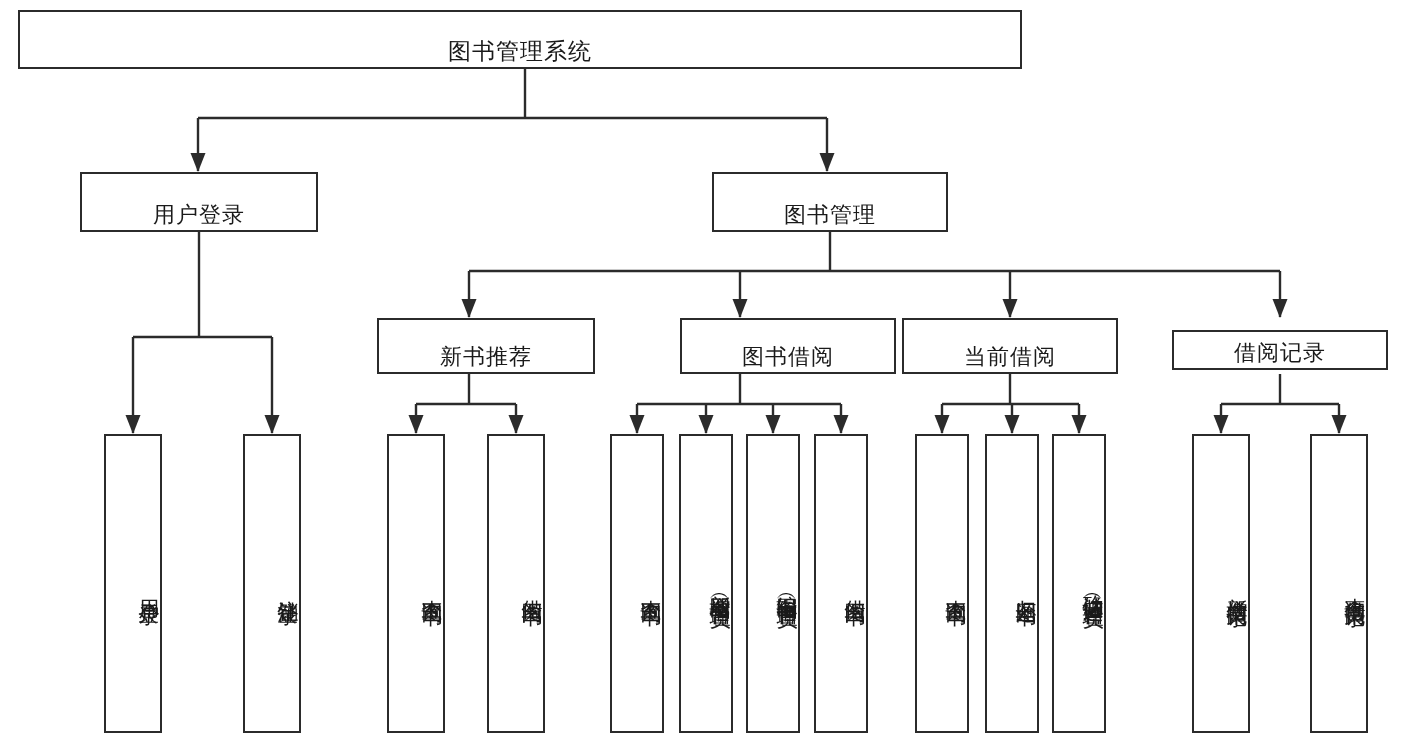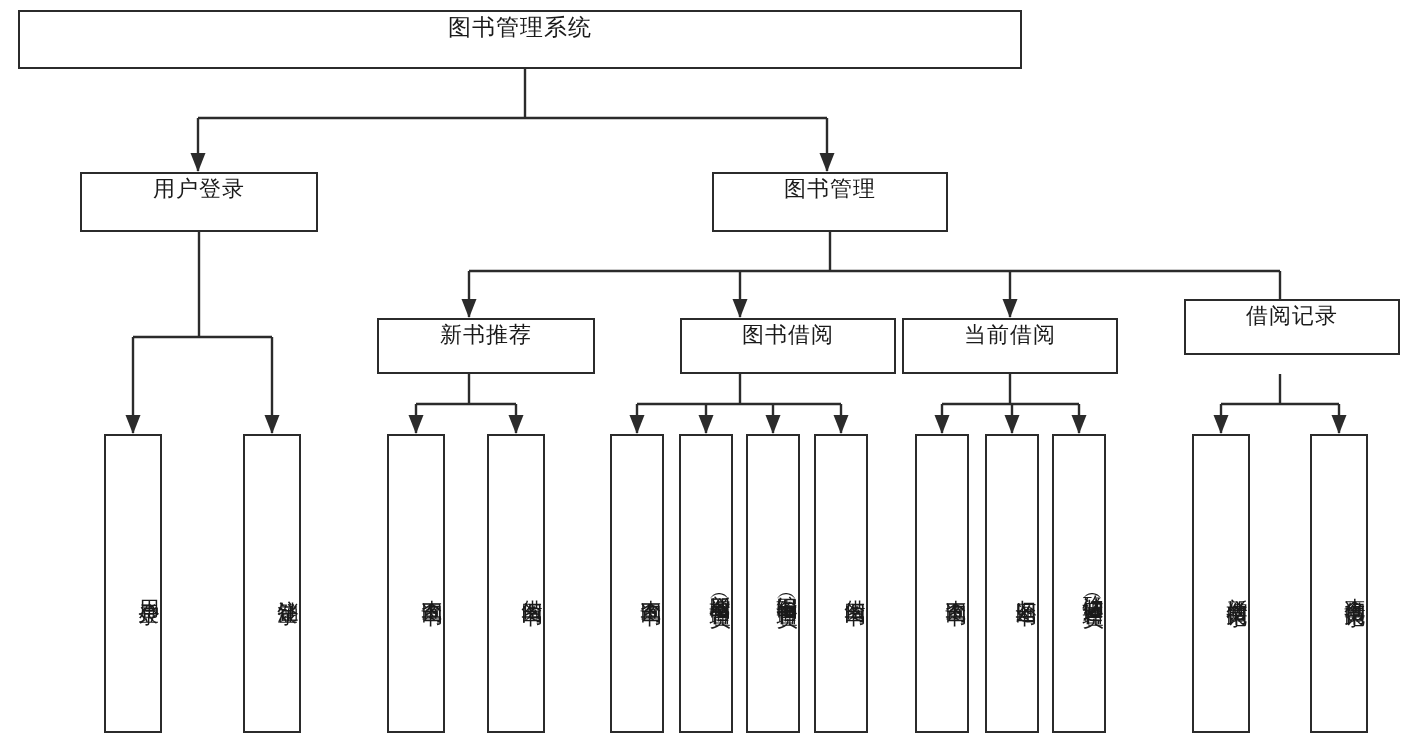--- a/index.html
+++ b/index.html
@@ -24,21 +24,21 @@
     width: 1405px;
     height: 747px;
     pointer-events: none;
   }
   .node {
     position: absolute;
     box-sizing: border-box;
     border: 2px solid #2b2b2b;
     background: #ffffff;
     display: flex;
-    align-items: flex-start;
+    align-items: flex-end;
     justify-content: center;
     color: #1a1a1a;
   }
   .node.horiz {
     font-size: 22px;
     letter-spacing: 1px;
   }
   .node.root {
     font-size: 23px;
   }
@@ -140,21 +140,21 @@
       </div>
       <div class="node horiz" style="left: 377px; top: 318px; width: 218px; height: 56px;">
         <span>新书推荐</span>
       </div>
       <div class="node horiz" style="left: 632px; top: 318px; width: 216px; height: 56px; margin-left: 48px;">
         <span>图书借阅</span>
       </div>
       <div class="node horiz" style="left: 902px; top: 318px; width: 216px; height: 56px;">
         <span>当前借阅</span>
       </div>
-      <div class="node horiz" style="left: 1172px; top: 299px; width: 216px; height: 56px; margin-left: 12px;">
+      <div class="node horiz" style="left: 1172px; top: 330px; width: 216px; height: 40px;">
         <span>借阅记录</span>
       </div>
       <div class="node vert" style="left: 104px; top: 434px; width: 58px; height: 299px;">
         <span class="vtext">用户登录</span>
       </div>
       <div class="node vert" style="left: 243px; top: 434px; width: 58px; height: 299px;">
         <span class="vtext">注销登录</span>
       </div>
       <div class="node vert" style="left: 387px; top: 434px; width: 58px; height: 299px;">
         <span class="vtext">查询图书</span>

